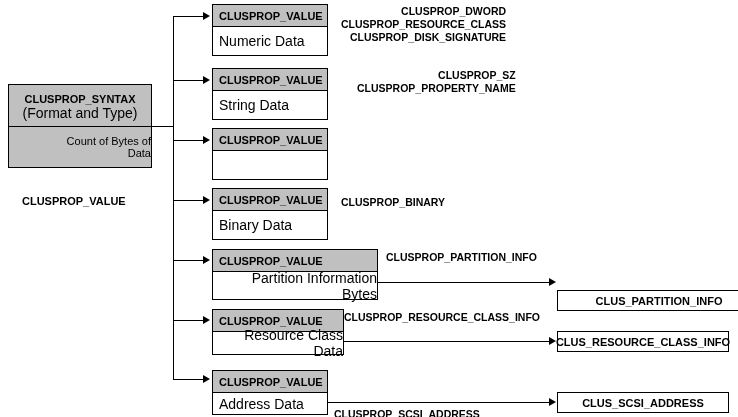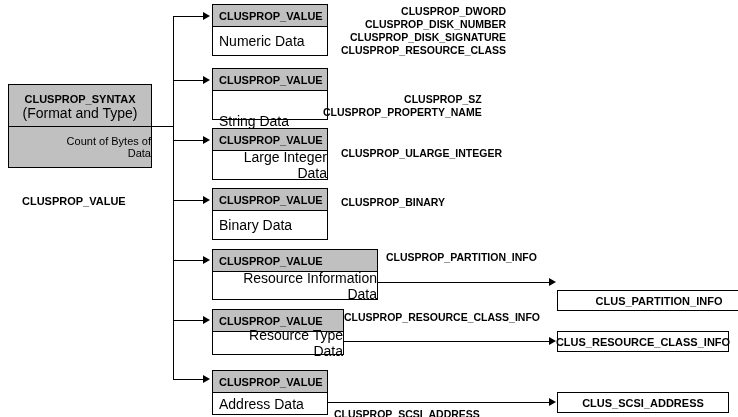--- a/index.html
+++ b/index.html
@@ -161,59 +161,56 @@
 
   <div class="abs hline" style="left:173px; top:379px; width:32px;"></div>
   <div class="abs arrow" style="left:203px; top:375px;"></div>
 
   <div class="abs struct" style="left:212px; top:4px; width:116px; height:52px;">
     <div class="hdr">CLUSPROP_VALUE</div>
     <div class="body" style="height:28px;">Numeric Data</div>
   </div>
   <div class="abs" style="left:341px; top:5px;">
     <div class="note">CLUSPROP_DWORD</div>
-    <div class="note">CLUSPROP_DISK_NUMBER</div>
+    <div class="note">CLUSPROP_RESOURCE_CLASS</div>
     <div class="note">CLUSPROP_DISK_SIGNATURE</div>
-    <div class="note">CLUSPROP_RESOURCE_CLASS</div>
   </div>
 
   <div class="abs struct" style="left:212px; top:68px; width:116px; height:52px;">
     <div class="hdr">CLUSPROP_VALUE</div>
-    <div class="body" style="height:28px;margin-top:16px;">String Data</div>
-  </div>
-  <div class="abs" style="left:323px; top:69px;margin-top:24px;">
+    <div class="body" style="height:28px;">String Data</div>
+  </div>
+  <div class="abs" style="left:357px; top:69px;">
     <div class="note">CLUSPROP_SZ</div>
     <div class="note">CLUSPROP_PROPERTY_NAME</div>
   </div>
 
   <div class="abs struct" style="left:212px; top:128px; width:116px; height:52px;">
     <div class="hdr">CLUSPROP_VALUE</div>
-    <div class="body" style="height:28px;">Large Integer Data</div>
-  </div>
-  <div class="abs note" style="left:341px; top:147px;">CLUSPROP_ULARGE_INTEGER</div>
+  </div>
 
   <div class="abs struct" style="left:212px; top:188px; width:116px; height:52px;">
     <div class="hdr">CLUSPROP_VALUE</div>
     <div class="body" style="height:28px;">Binary Data</div>
   </div>
   <div class="abs note" style="left:341px; top:196px;">CLUSPROP_BINARY</div>
 
   <div class="abs struct" style="left:212px; top:249px; width:166px; height:51px;">
     <div class="hdr">CLUSPROP_VALUE</div>
-    <div class="body" style="height:27px;">Resource Information Data</div>
+    <div class="body" style="height:27px;">Partition Information Bytes</div>
   </div>
   <div class="abs note" style="left:386px; top:251px;">CLUSPROP_PARTITION_INFO</div>
 
   <div class="abs hline" style="left:378px; top:282px; width:173px;"></div>
   <div class="abs arrow" style="left:549px; top:278px;"></div>
   <div class="abs plainbox" style="left:557px; top:290px; width:204px; height:21px;">CLUS_PARTITION_INFO</div>
 
   <div class="abs struct" style="left:212px; top:309px; width:132px; height:46px;">
     <div class="hdr">CLUSPROP_VALUE</div>
-    <div class="body" style="height:22px;">Resource Type Data</div>
+    <div class="body" style="height:22px;">Resource Class Data</div>
   </div>
   <div class="abs note" style="left:344px; top:311px;">CLUSPROP_RESOURCE_CLASS_INFO</div>
 
   <div class="abs hline" style="left:344px; top:341px; width:207px;"></div>
   <div class="abs arrow" style="left:549px; top:337px;"></div>
   <div class="abs plainbox" style="left:557px; top:331px; width:172px; height:21px;">CLUS_RESOURCE_CLASS_INFO</div>
 
   <div class="abs struct" style="left:212px; top:370px; width:116px; height:45px;">
     <div class="hdr">CLUSPROP_VALUE</div>
     <div class="body" style="height:21px;">Address Data</div>

